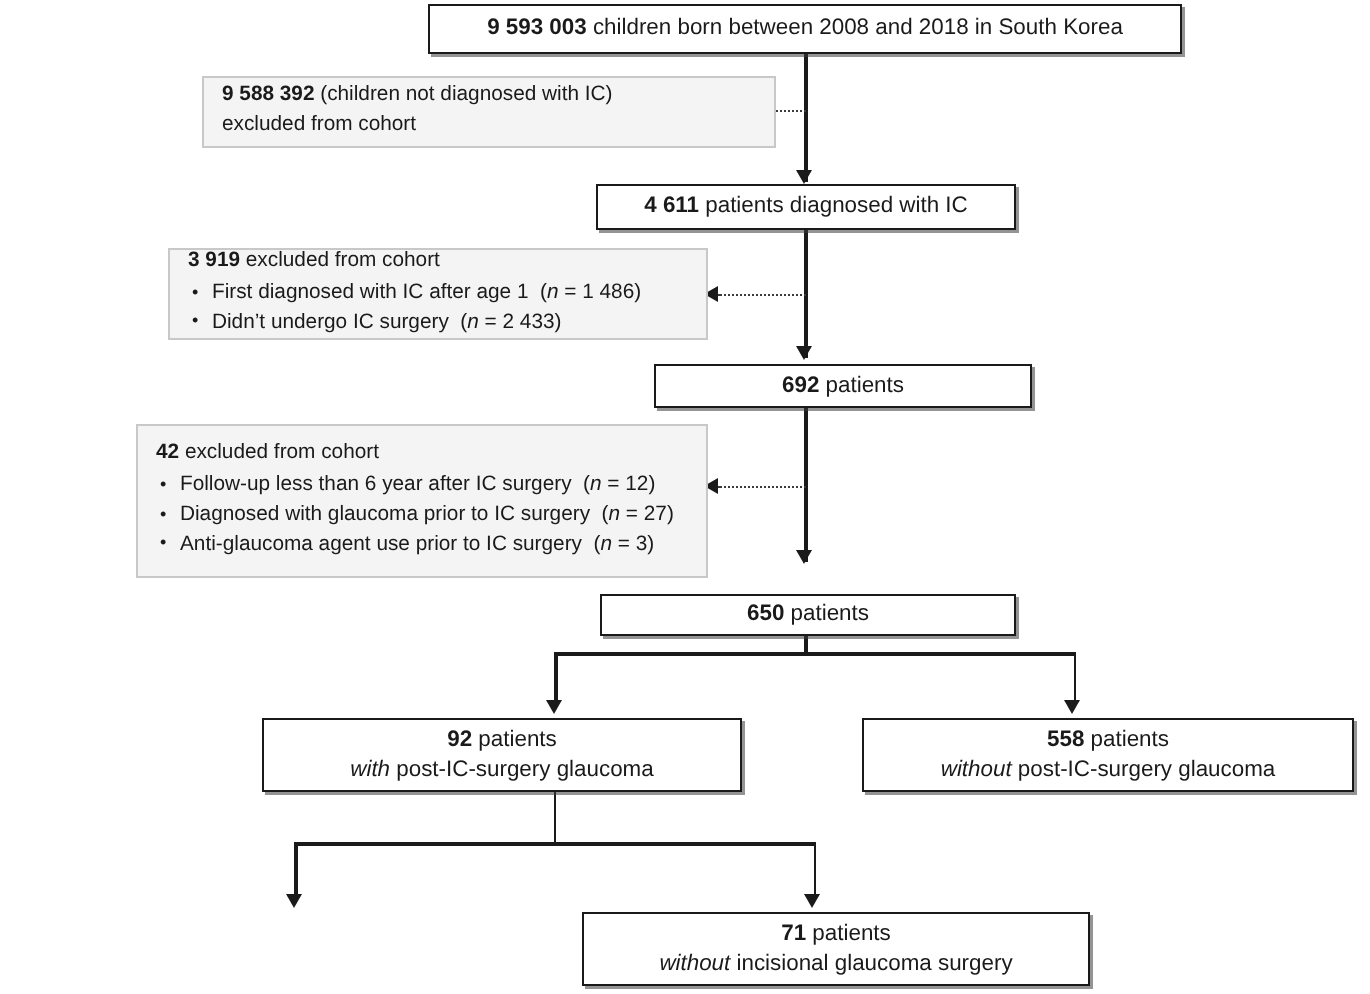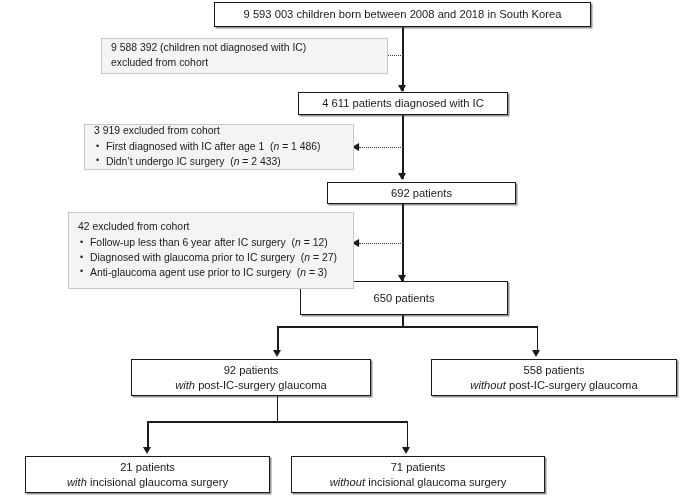--- a/index.html
+++ b/index.html
@@ -58,21 +58,21 @@
     padding-left: 12px;
     white-space: nowrap;
   }
   .excl li::before {
     content: "\2022";
     position: absolute;
     left: 2px;
     top: -0.5px;
     font-size: 9px;
   }
-  b { font-weight: normal; text-align: center; }
+  b { font-weight: bold; text-align: center; }
   i { font-style: italic; }
   .nval { font-style: normal; }
   .line2 { white-space: nowrap; }
   
   .vline, .hline {
     position: absolute;
     background: #1a1a1a;
   }
   .vline { width: 1.6px; }
   .hline { height: 1.6px; }
@@ -138,38 +138,34 @@
   </div>
 
   <div class="node" style="left:298px; top:92px; width:210px; height:23px;">
     <div class="line2"><b>4 611</b><span> patients diagnosed with IC</span></div>
   </div>
 
   <div class="node" style="left:327px; top:182px; width:189px; height:22px;">
     <div class="line2"><b>692</b><span> patients</span></div>
   </div>
 
-  <div class="node" style="left:300px; top:281px; width:208px; height:34px;">
+  <div class="node" style="left:300px; top:297px; width:208px; height:21px;">
     <div class="line2"><b>650</b><span> patients</span></div>
   </div>
 
   <div class="node" style="left:131px; top:359px; width:240px; height:37px;">
     <div class="line2"><b>92</b><span> patients</span></div>
     <div class="line2"><i>with</i><span> post-IC-surgery glaucoma</span></div>
   </div>
 
   <div class="node" style="left:431px; top:359px; width:246px; height:37px;">
     <div class="line2"><b>558</b><span> patients</span></div>
     <div class="line2"><i>without</i><span> post-IC-surgery glaucoma</span></div>
   </div>
 
-  <div class="node" style="left:25px; top:456px; width:245px; height:37px;">
-    <div class="line2"><b>21</b><span> patients</span></div>
-    <div class="line2"><i>with</i><span> incisional glaucoma surgery</span></div>
-  </div>
 
   <div class="node" style="left:291px; top:456px; width:254px; height:37px;">
     <div class="line2"><b>71</b><span> patients</span></div>
     <div class="line2"><i>without</i><span> incisional glaucoma surgery</span></div>
   </div>
 
   <div class="excl" style="left:101px; top:38px; width:287px; height:36px;">
     <div class="hdr"><b>9 588 392</b><span> (children not diagnosed with IC)</span></div>
     <div>excluded from cohort</div>
   </div>

